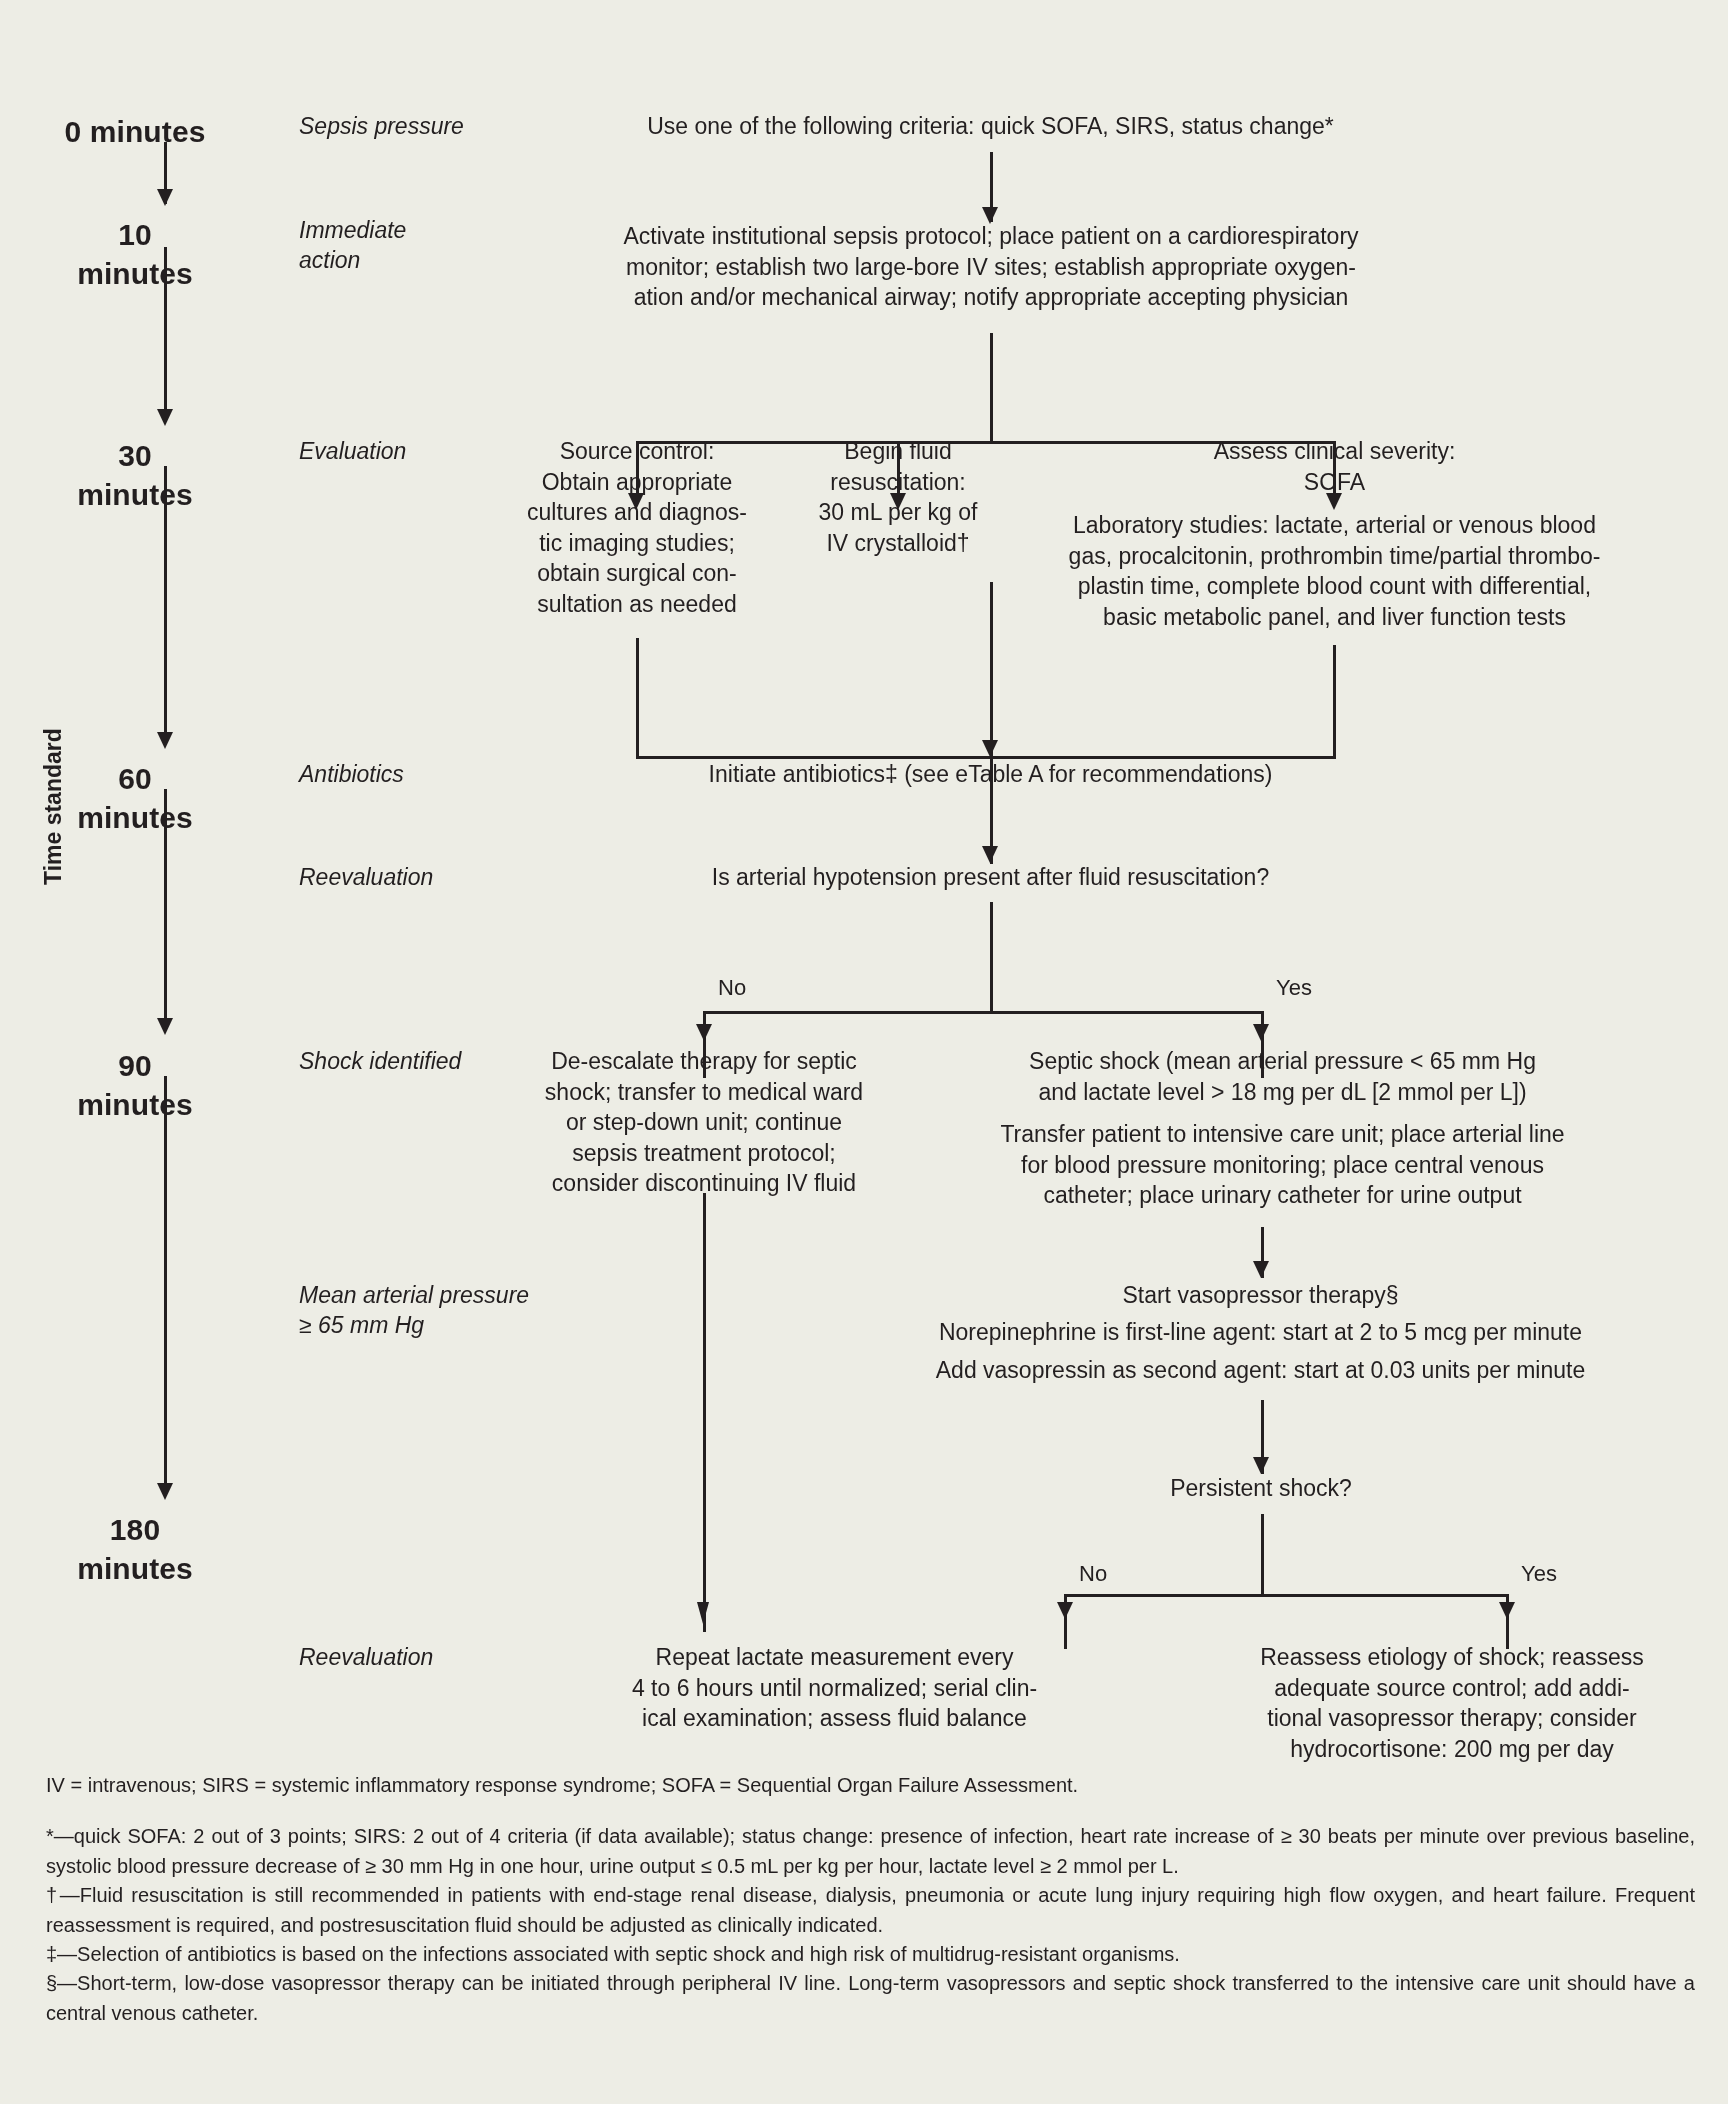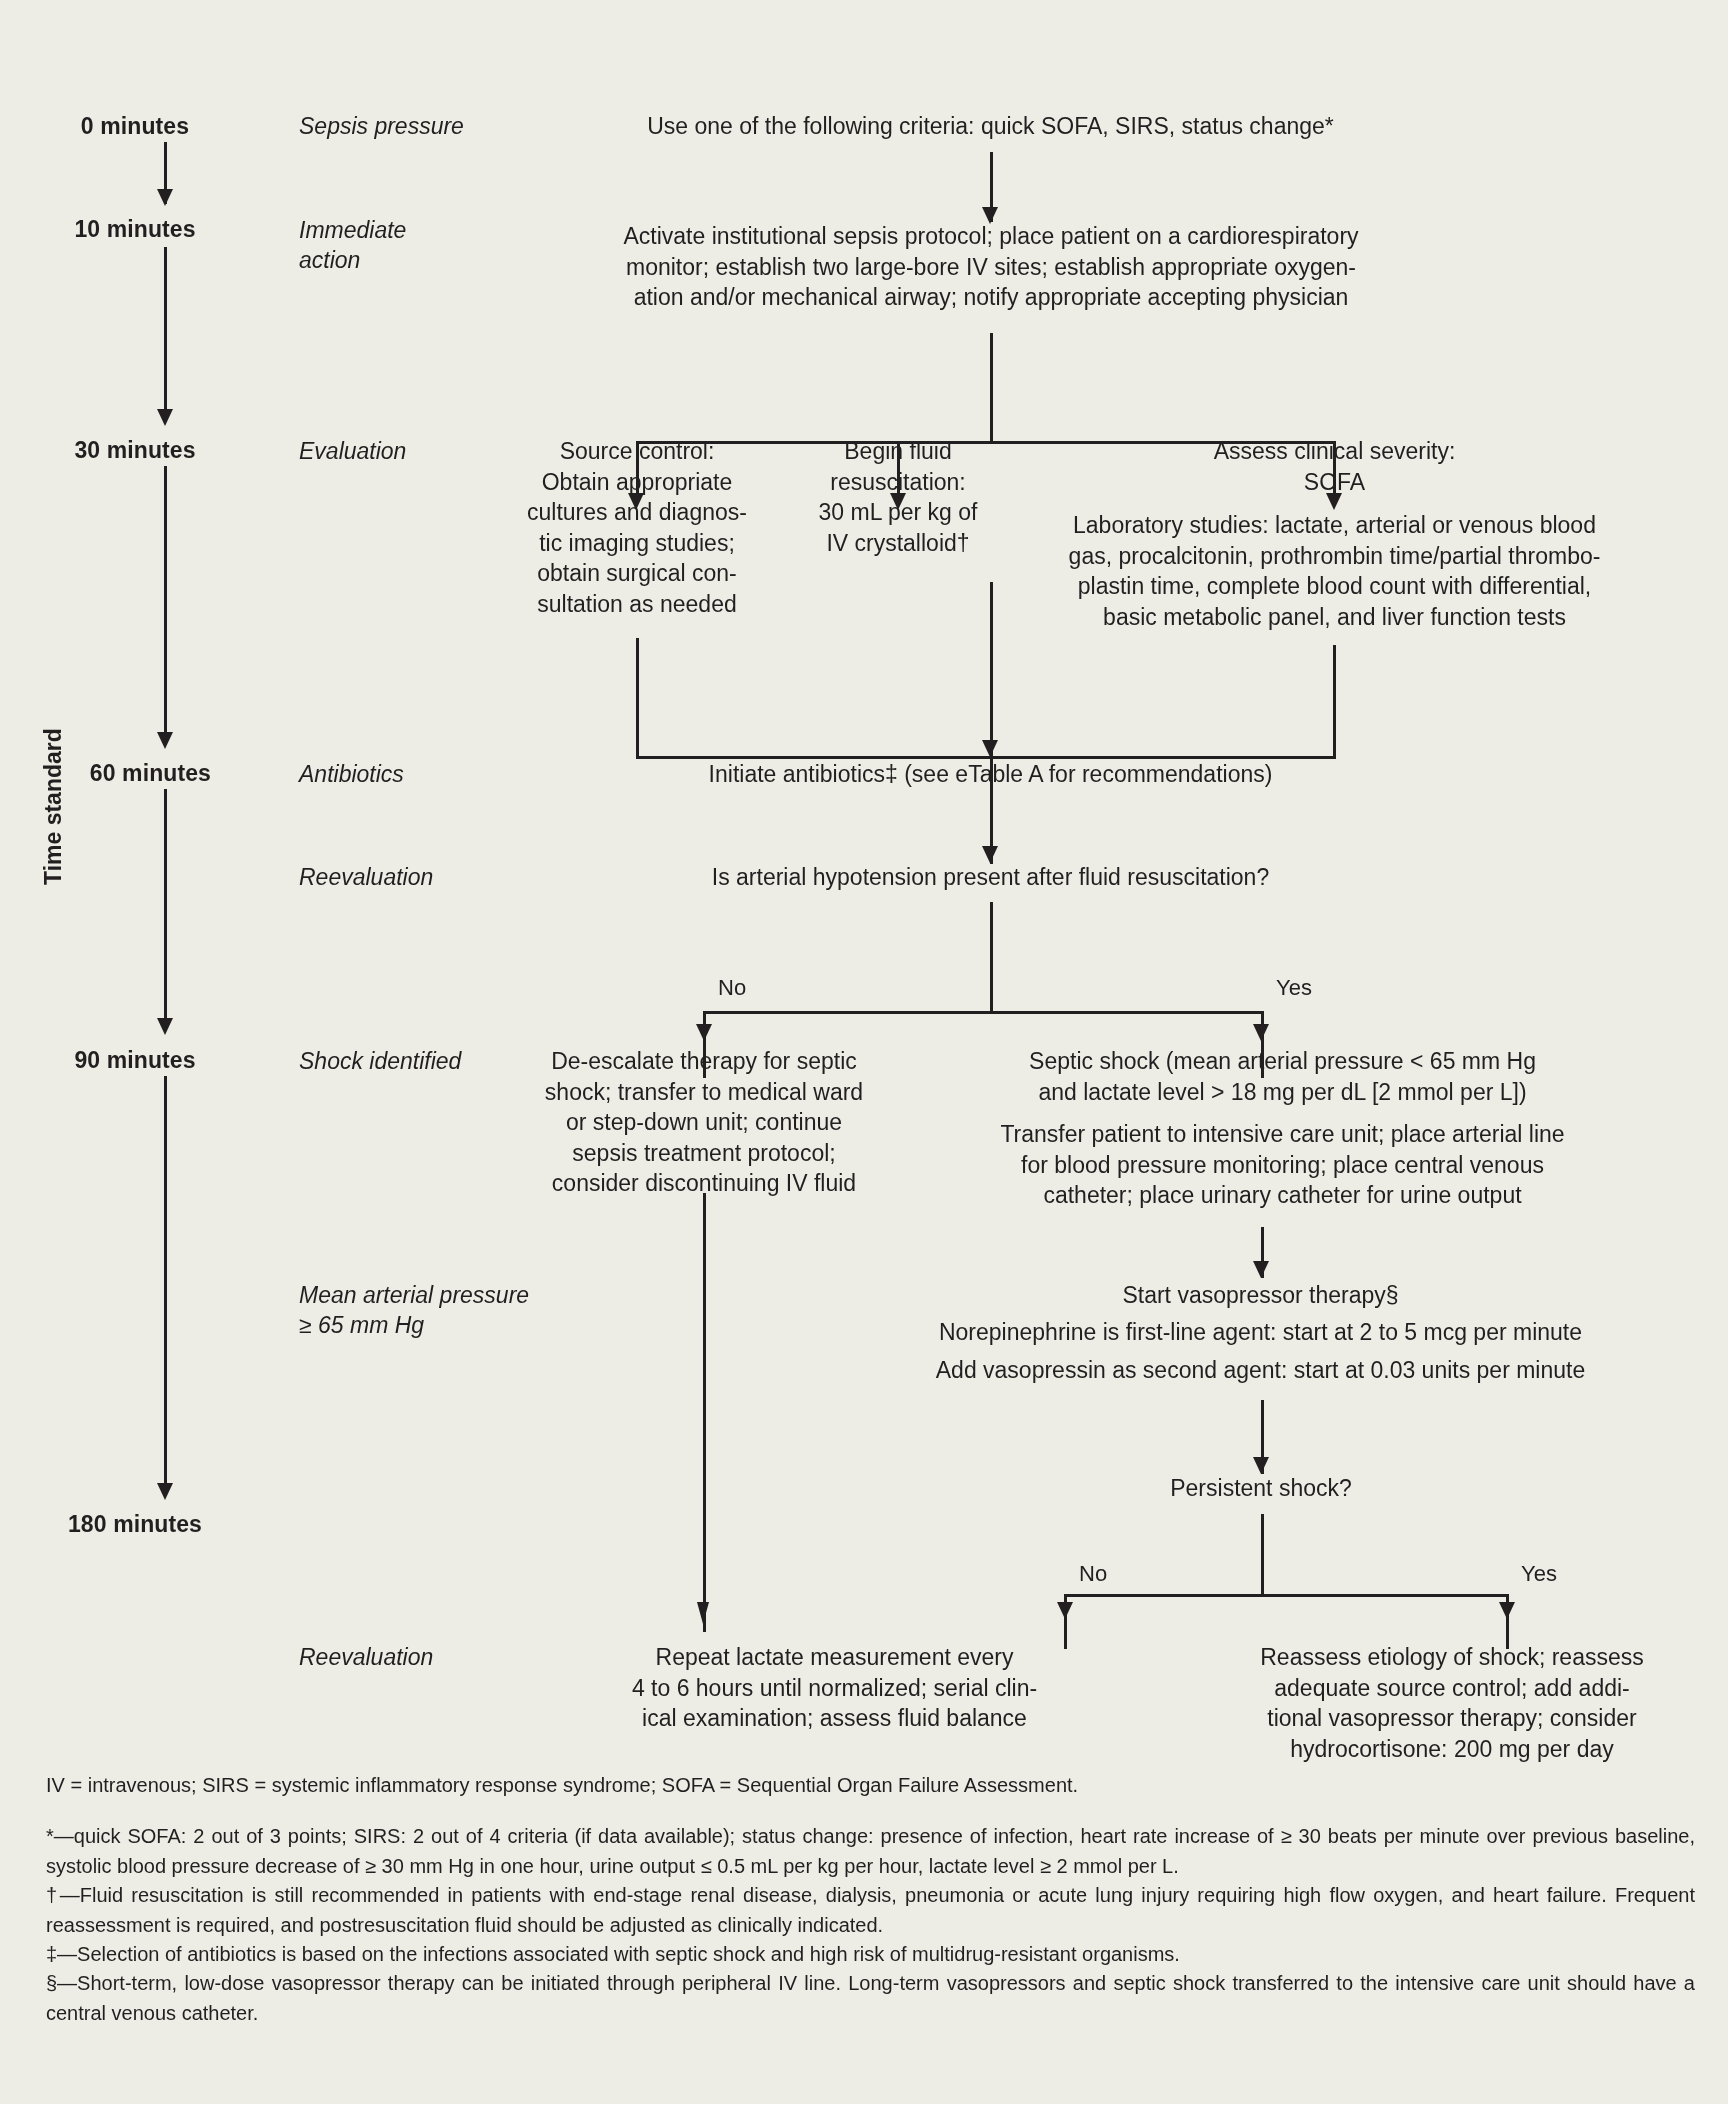--- a/index.html
+++ b/index.html
@@ -22,21 +22,21 @@
   .tx {
     position: absolute;
     white-space: pre-line;
     line-height: 1.30;
   }
   .ctr { text-align: center; }
   .lft { text-align: left; }
 
   .time-label {
     font-weight: bold;
-    font-size: 23px;
+    font-size: 30px;
     letter-spacing: 0.1px;
   }
   .stage-label {
     font-style: italic;
     font-size: 23px;
     line-height: 1.32;
   }
   .body-text {
     font-size: 23px;
     line-height: 1.33;
@@ -92,21 +92,21 @@
 </head>
 <body>
 
 <div id="page">
 
   <div class="time-standard" style="left:40px; top:885px;">Time standard</div>
 
   <div class="tx time-label ctr" style="left:59px; top:112px; width:152px;">0 minutes</div>
   <div class="tx time-label ctr" style="left:59px; top:215px; width:152px;">10 minutes</div>
   <div class="tx time-label ctr" style="left:59px; top:436px; width:152px;">30 minutes</div>
-  <div class="tx time-label ctr" style="left:59px; top:759px; width:152px;text-align:right;">60 minutes</div>
+  <div class="tx time-label ctr" style="left:59px; top:759px; width:152px;">60 minutes</div>
   <div class="tx time-label ctr" style="left:59px; top:1046px; width:152px;">90 minutes</div>
   <div class="tx time-label ctr" style="left:59px; top:1510px; width:152px;">180 minutes</div>
 
   <div class="vline" style="left:164px; top:142px; height:62px;"></div>
   <div class="arrowhead" style="left:157px; top:189px;"></div>
 
   <div class="vline" style="left:164px; top:247px; height:169px;"></div>
   <div class="arrowhead" style="left:157px; top:409px;"></div>
 
   <div class="vline" style="left:164px; top:466px; height:272px;"></div>

